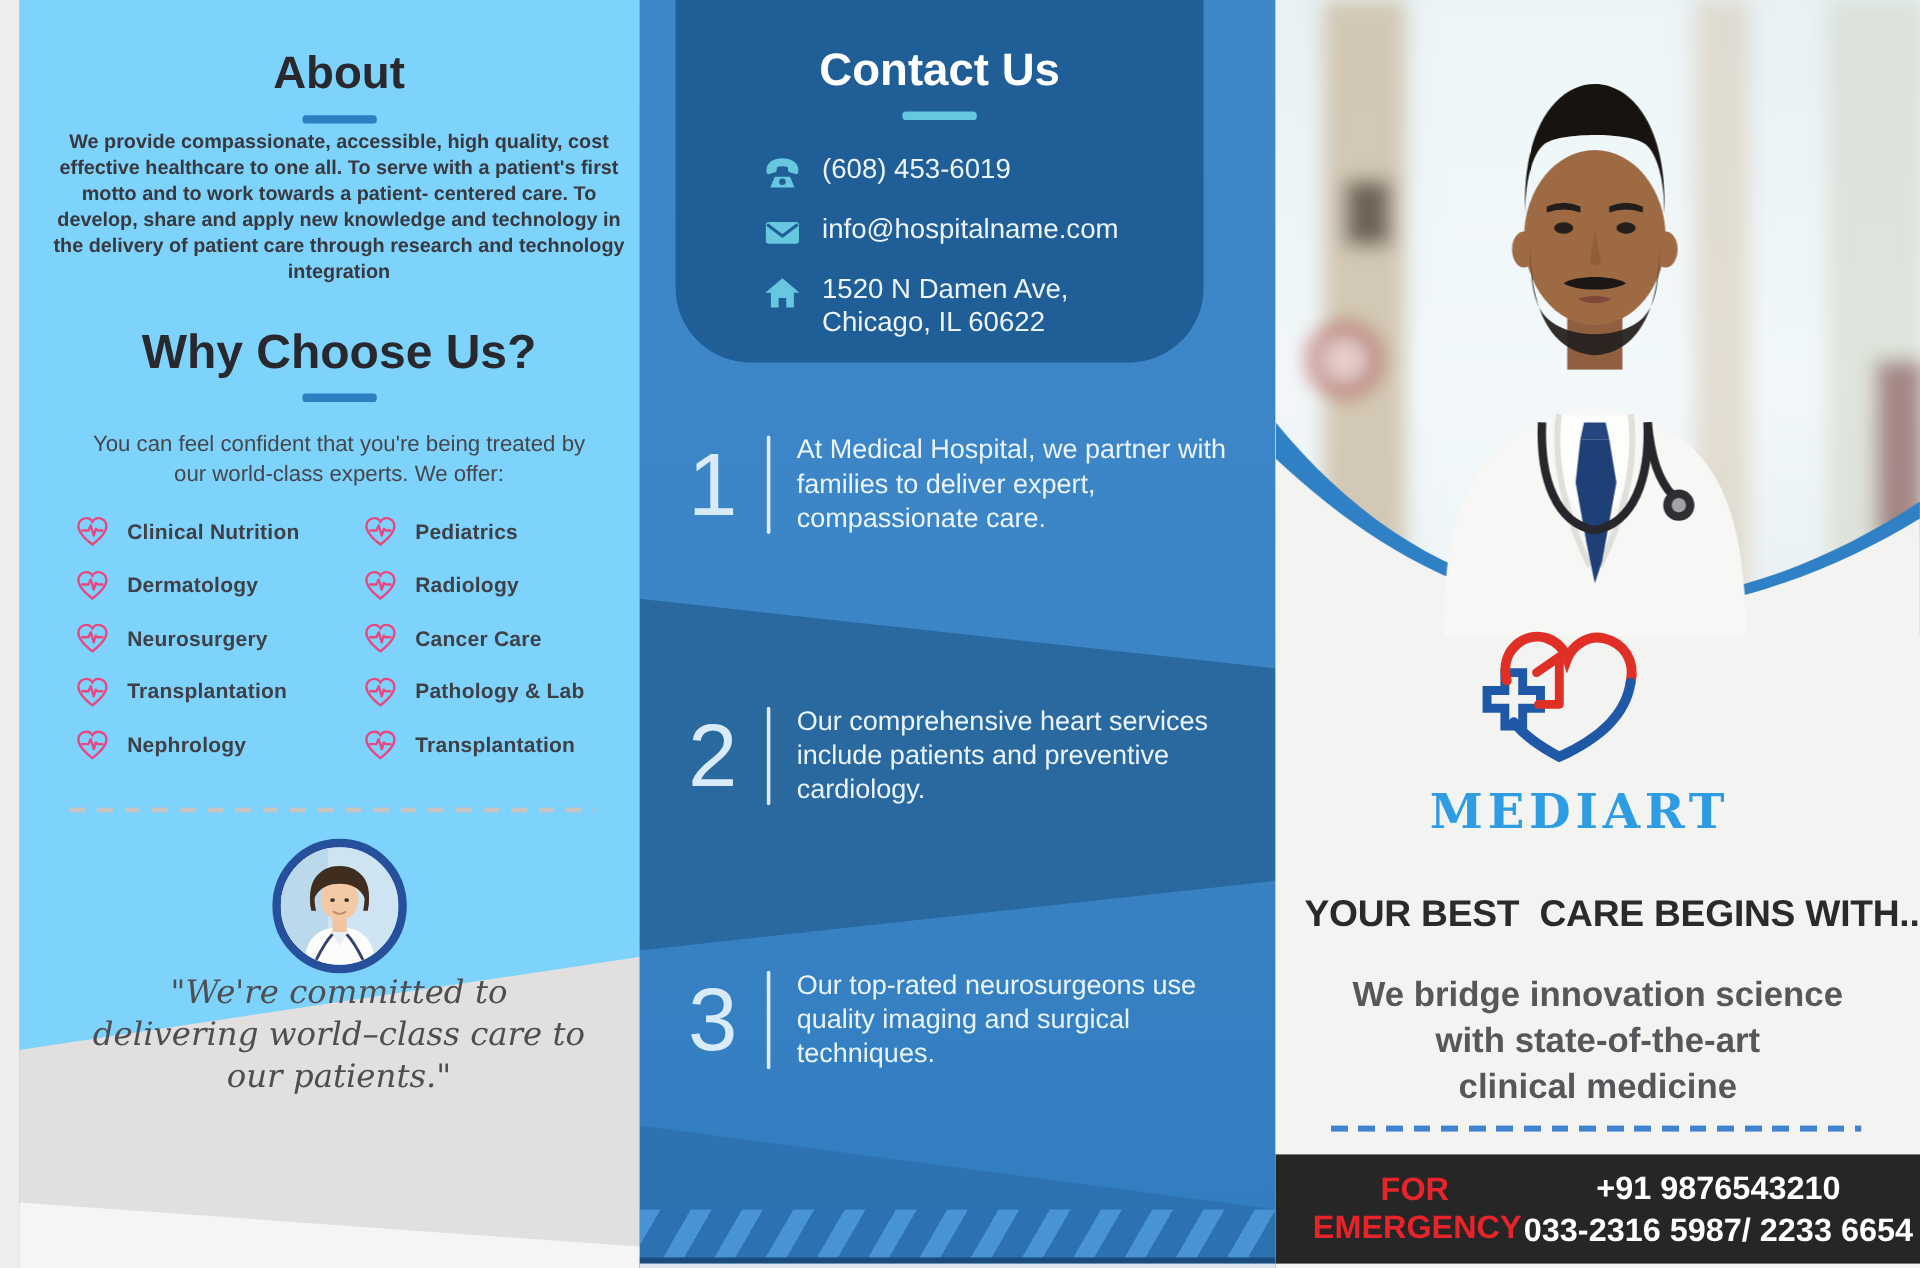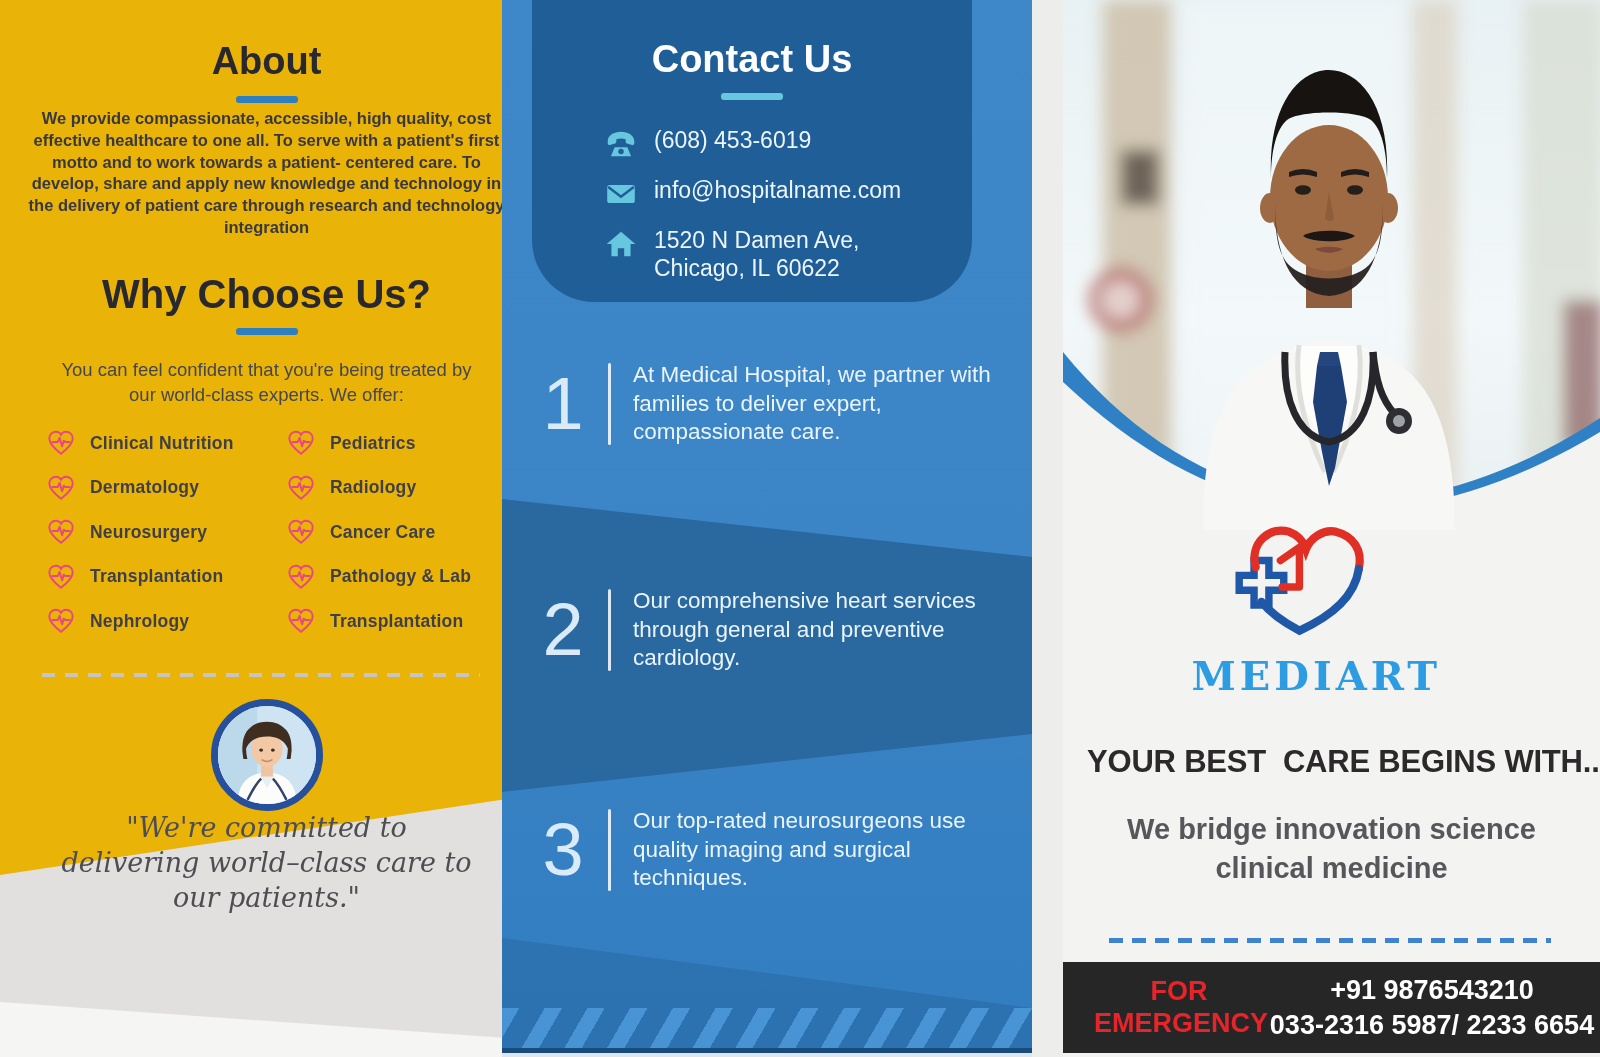--- a/index.html
+++ b/index.html
@@ -1,21 +1,21 @@
 <!DOCTYPE html>
 <html><head>
 <meta charset="utf-8">
 <style>
   html,body{margin:0;padding:0;background:#ffffff;}
   *{box-sizing:border-box;}
   #stage{position:relative;width:1600px;height:1057px;overflow:hidden;
          font-family:"Liberation Sans",sans-serif;background:#ededec;}
 
   
-  .panel-left{position:absolute;left:0;top:0;width:533px;height:1057px;background:#eab308;overflow:hidden;}
+  .panel-left{position:absolute;left:16px;top:0;width:533px;height:1057px;background:#7dd3fc;overflow:hidden;}
   .lp-band{position:absolute;left:0;top:0;width:533px;height:1057px;
            clip-path:polygon(0 875px,533px 795px,533px 1057px,0 1057px);background:#e2e0df;}
   .lp-band2{position:absolute;left:0;top:0;width:533px;height:1057px;
            clip-path:polygon(0 1002px,533px 1040px,533px 1057px,0 1057px);background:#f5f5f4;}
   .lp-title{position:absolute;width:100%;text-align:center;font-weight:800;color:#28282e;}
   .about-title{top:40px;font-size:38px;}
   .why-title{top:272px;font-size:40px;}
   .blue-rule{position:absolute;left:50%;margin-left:-31px;width:62px;height:7px;border-radius:3px;background:#2e7fc2;}
   .about-rule{top:96px;}
   .why-rule{top:328px;}
@@ -32,21 +32,21 @@
   .lp-divider{position:absolute;top:673px;left:42px;width:438px;height:4px;
               background:repeating-linear-gradient(90deg,#c7c5c3 0 13px,transparent 13px 23px);}
   .avatar{position:absolute;top:699px;left:50%;transform:translateX(-50%);
           width:112px;height:112px;border-radius:50%;border:7px solid #27509c;
           background:#cfe4f2;overflow:hidden;}
   .quote{position:absolute;top:810px;left:40px;width:453px;text-align:center;
          font-family:"DejaVu Serif","Liberation Serif",serif;font-style:italic;
          font-size:27px;color:#4e4e52;line-height:1.3;}
 
   
-  .panel-mid{position:absolute;left:502px;top:0;width:530px;height:1057px;
+  .panel-mid{position:absolute;left:533px;top:0;width:530px;height:1057px;
              background:linear-gradient(180deg,#3e88c9 0%,#3b84c5 55%,#317dc0 100%);overflow:hidden;}
   .mp-dark-band{position:absolute;left:0;top:0;width:530px;height:1057px;
         clip-path:polygon(0 499px,530px 557px,530px 734px,0 792px);background:#29699f;}
   .mp-shade{position:absolute;left:0;top:0;width:530px;height:1057px;
         clip-path:polygon(0 938px,530px 1008px,530px 1057px,0 1057px);background:rgba(18,56,95,0.16);}
   .mp-stripes{position:absolute;left:0;top:1008px;width:530px;height:40px;
         background:repeating-linear-gradient(120deg,rgba(96,175,240,.55) 0 15px,transparent 15px 37px);}
   .mp-navy{position:absolute;left:0;top:1048px;width:530px;height:5px;background:#194b7c;}
   .mp-light-edge{position:absolute;left:0;top:1053px;width:530px;height:4px;background:#dde6ee;}
   .contact-card{position:absolute;left:30px;top:0;width:440px;height:302px;
@@ -251,21 +251,21 @@
     </div>
 
     <div class="point p1">
       <div class="p-num">1</div>
       <div class="p-sep"></div>
       <div class="p-text">At Medical Hospital, we partner with families to deliver expert, compassionate care.</div>
     </div>
     <div class="point p2">
       <div class="p-num">2</div>
       <div class="p-sep"></div>
-      <div class="p-text">Our comprehensive heart services through general and preventive cardiology.</div>
+      <div class="p-text">Our comprehensive heart services include patients and preventive cardiology.</div>
     </div>
     <div class="point p3">
       <div class="p-num">3</div>
       <div class="p-sep"></div>
       <div class="p-text">Our top-rated neurosurgeons use quality imaging and surgical techniques.</div>
     </div>
   </div>
 
   <div class="panel-right">
 
@@ -329,20 +329,21 @@
         <path d="M191,64 C186,97 160,120 119,139 C100,129 84,118 73,104" fill="none" stroke="#2058a8" stroke-width="10" stroke-linecap="round"></path>
         <path d="M96,54 L119,38 L119,86 L98,86" fill="none" stroke="#e03026" stroke-width="9" stroke-linejoin="round" stroke-linecap="round"></path>
       </svg>
       <div class="logo-name">MEDIART</div>
     </div>
 
     <div class="care-heading">YOUR BEST  CARE BEGINS WITH..</div>
 
     <div class="tagline">
       <div>We bridge innovation science</div>
+      <div>with state-of-the-art</div>
       <div>clinical medicine</div>
     </div>
 
     <div class="r-dashes"></div>
 
     <div class="em-bar">
       <div class="em-label">
         <div>FOR</div>
         <div>EMERGENCY</div>
       </div>

